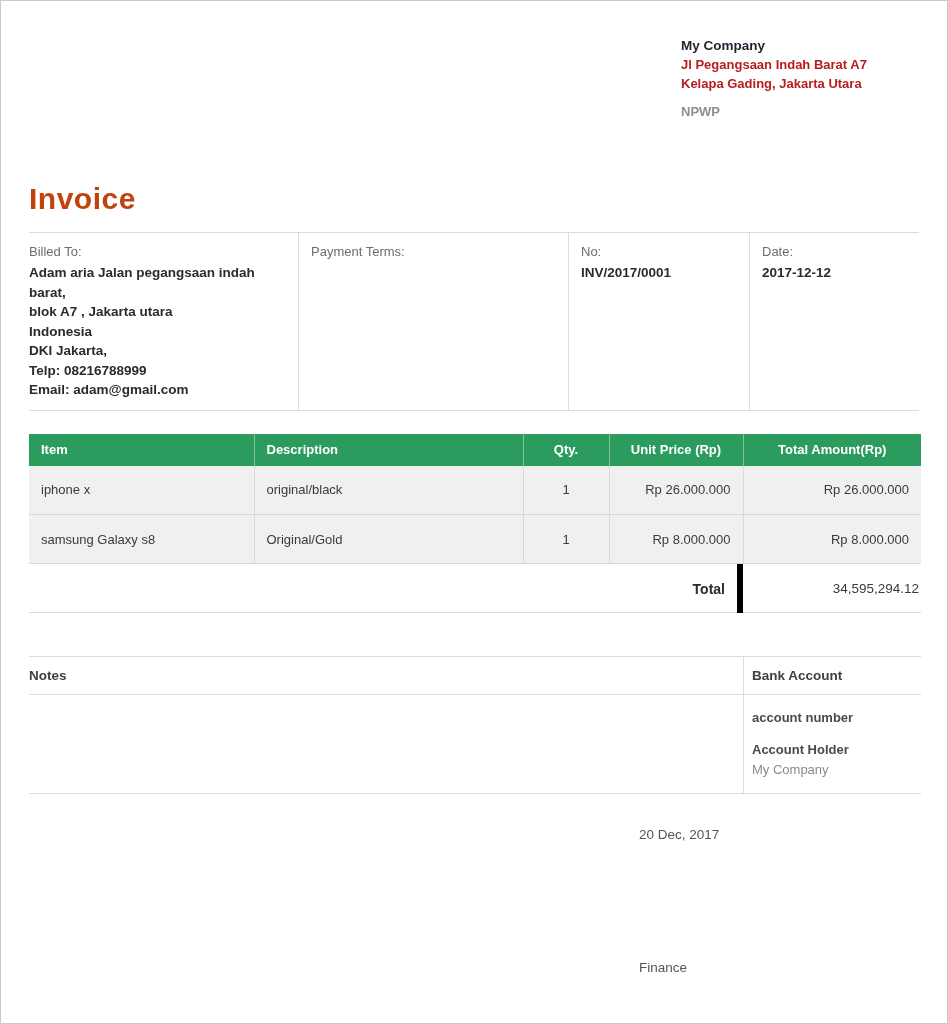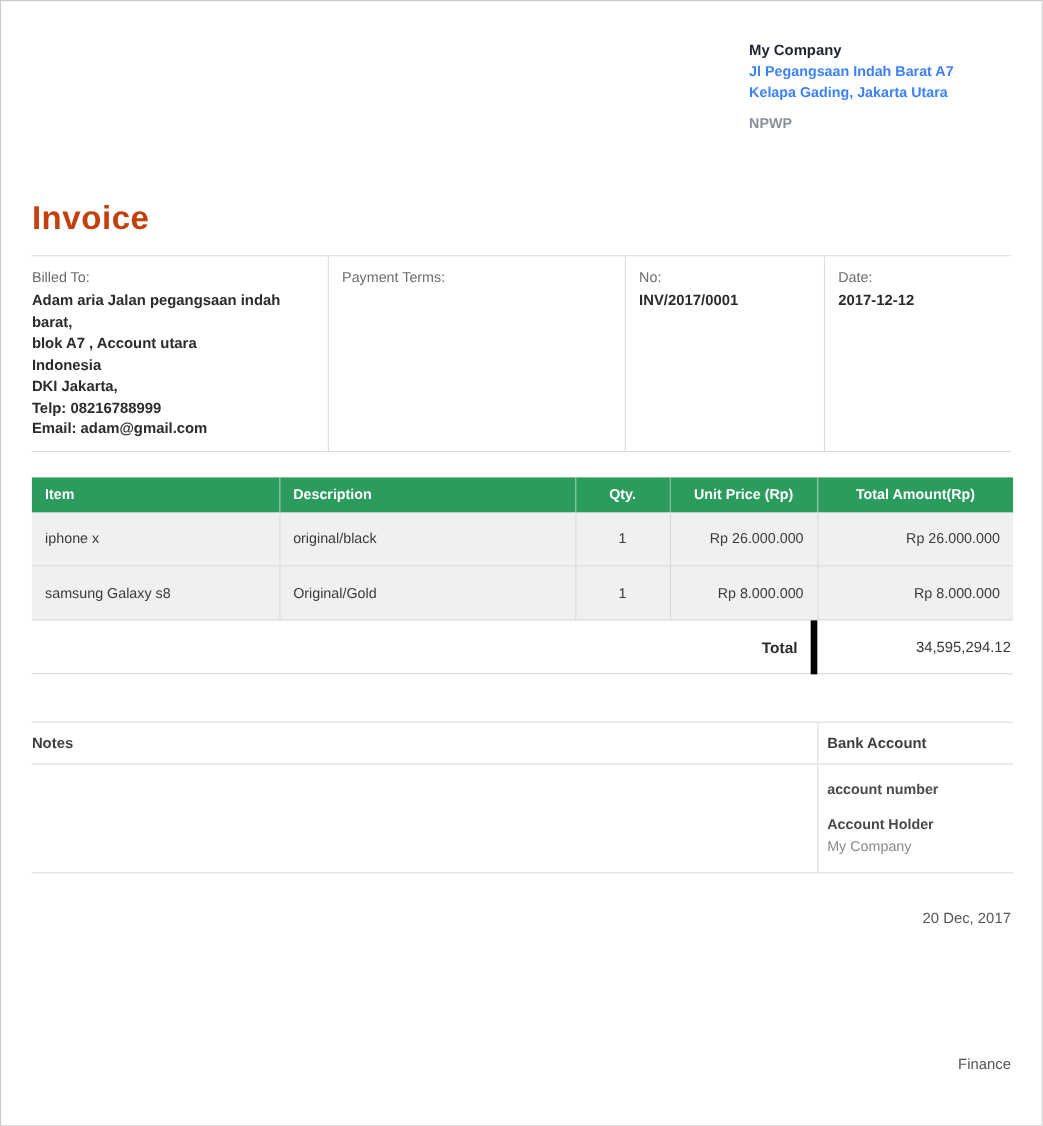--- a/index.html
+++ b/index.html
@@ -19,21 +19,21 @@
   }
 
   
   .company-block {
     width: 238px;
     margin-left: auto;
     margin-top: 36px;
     text-align: left;
   }
   .company-name { font-size: 13.5px; font-weight: bold; color: #1f2430; line-height: 18px; }
-  .company-addr { font-size: 13px; color: #3b82f6; line-height: 19px; font-weight: 600; }
+  .company-addr { font-size: 13px; color: #b91c1c; line-height: 19px; font-weight: 600; }
   .company-npwp { font-size: 13px; color: #8a9098; margin-top: 11px; font-weight: 600; }
 
   
   .invoice-title {
     margin-top: 64px;
     font-size: 30px;
     font-weight: bold;
     color: #c2410c;
     letter-spacing: 0.5px;
     line-height: 32px;
@@ -142,21 +142,21 @@
   .bank-body { height: 98px; padding: 14px 0 0 8px; }
   .bank-line-bold { font-size: 13px; font-weight: bold; color: #4a4a4a; line-height: 17px; }
   .bank-holder-label { margin-top: 15px; }
   .bank-holder-value { font-size: 13px; color: #8a8a8a; line-height: 19px; margin-top: 2px; }
 
   
   .signature-block {
     width: 280px;
     margin-left: auto;
     margin-top: 32px;
-    text-align: right;
+    text-align: left;
   }
   .signature-date { font-size: 13.5px; color: #555555; line-height: 18px; }
   .signature-role { font-size: 13.5px; color: #555555; line-height: 18px; margin-top: 115px; }
 </style>
 </head>
 <body>
 
 <div class="page">
 
   <div class="company-block">
@@ -166,21 +166,21 @@
     <div class="company-npwp">NPWP</div>
   </div>
 
   <div class="invoice-title">Invoice</div>
 
   <div class="info-grid">
     <div class="info-cell">
       <div class="info-label">Billed To:</div>
       <div class="billed-lines">
         <div>Adam aria Jalan pegangsaan indah barat,</div>
-        <div>blok A7 , Account utara</div>
+        <div>blok A7 , Jakarta utara</div>
         <div>Indonesia</div>
         <div>DKI Jakarta,</div>
         <div>Telp: 08216788999</div>
         <div>Email: adam@gmail.com</div>
       </div>
     </div>
     <div class="info-cell">
       <div class="info-label">Payment Terms:</div>
     </div>
     <div class="info-cell">

